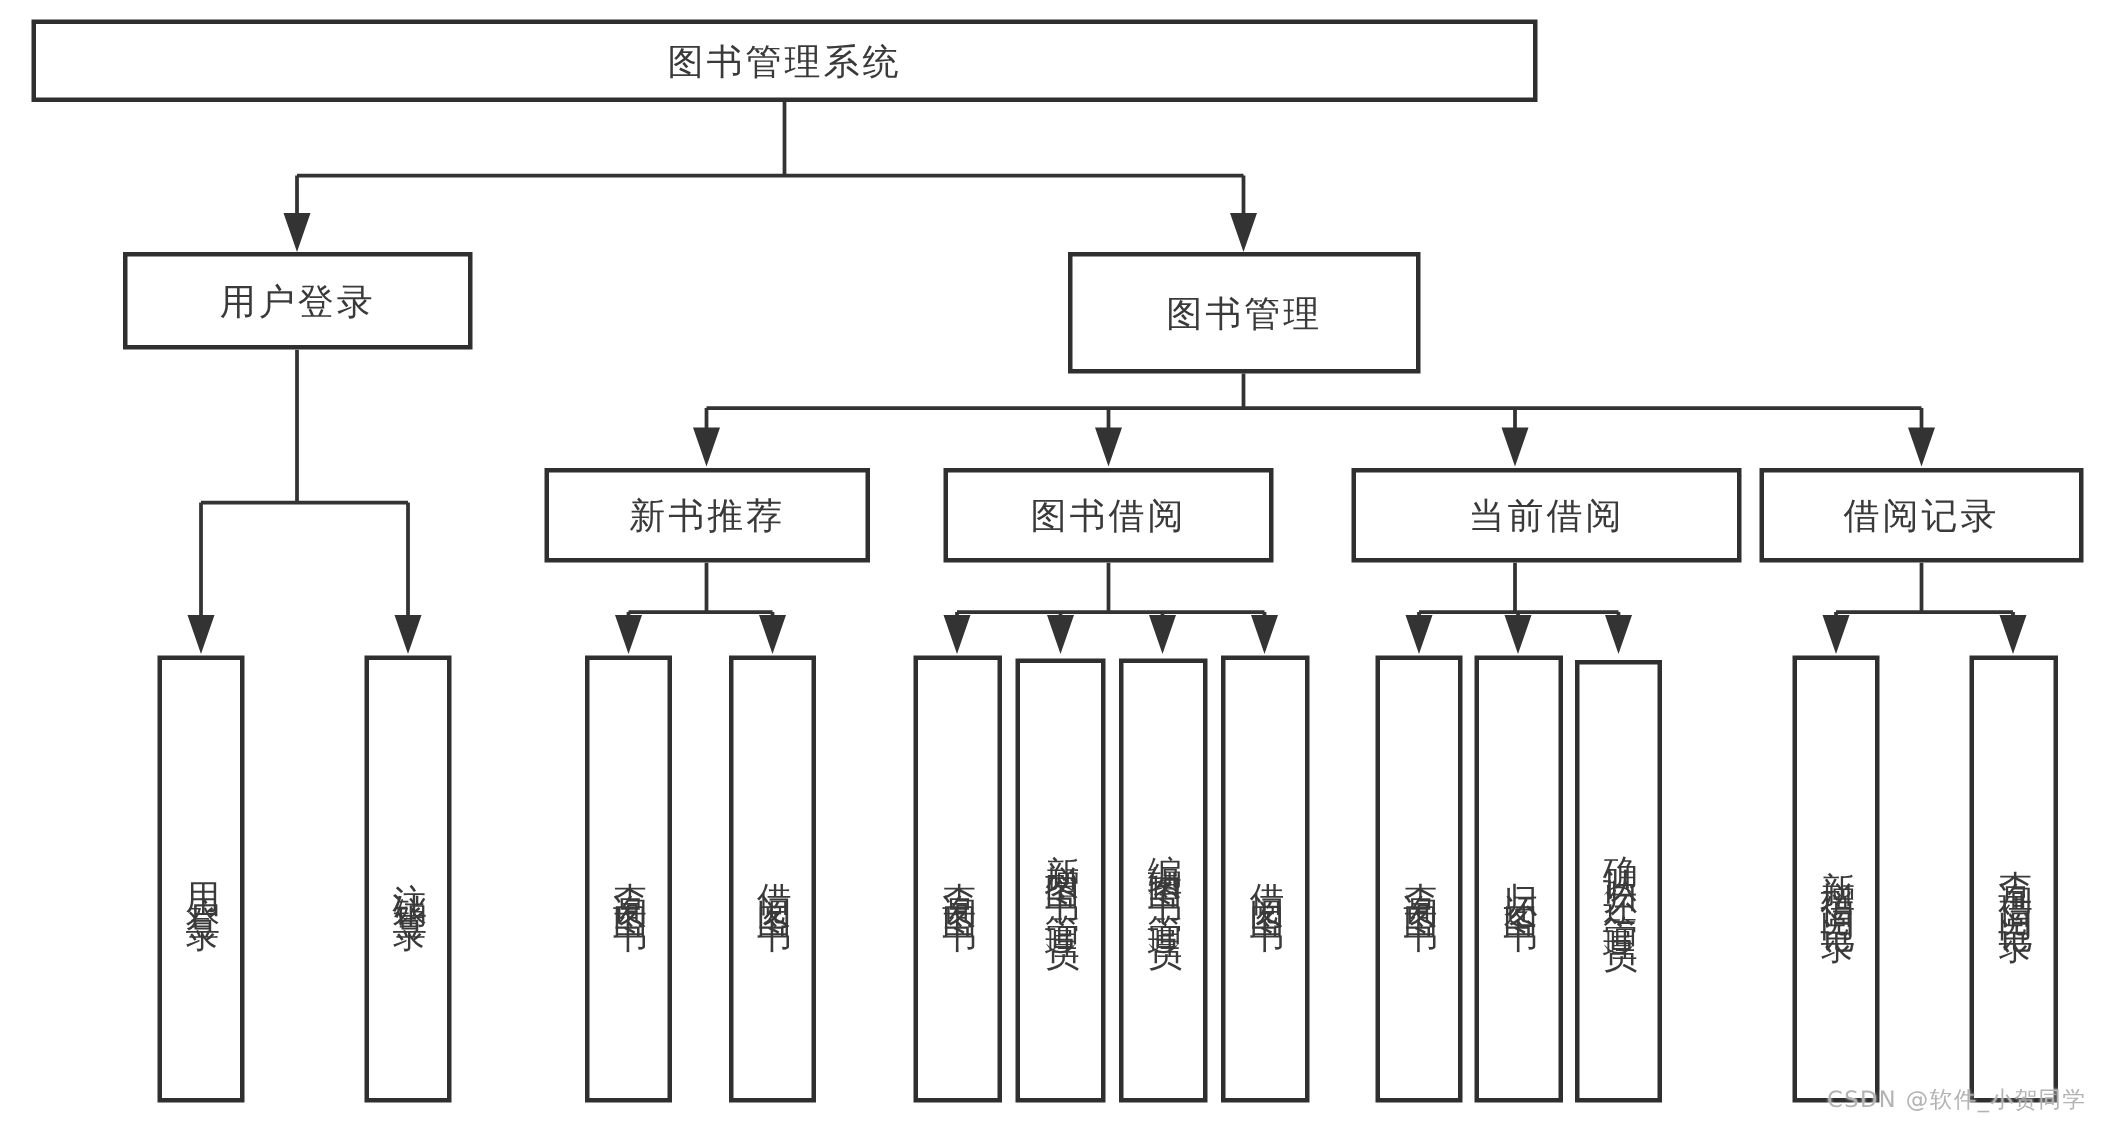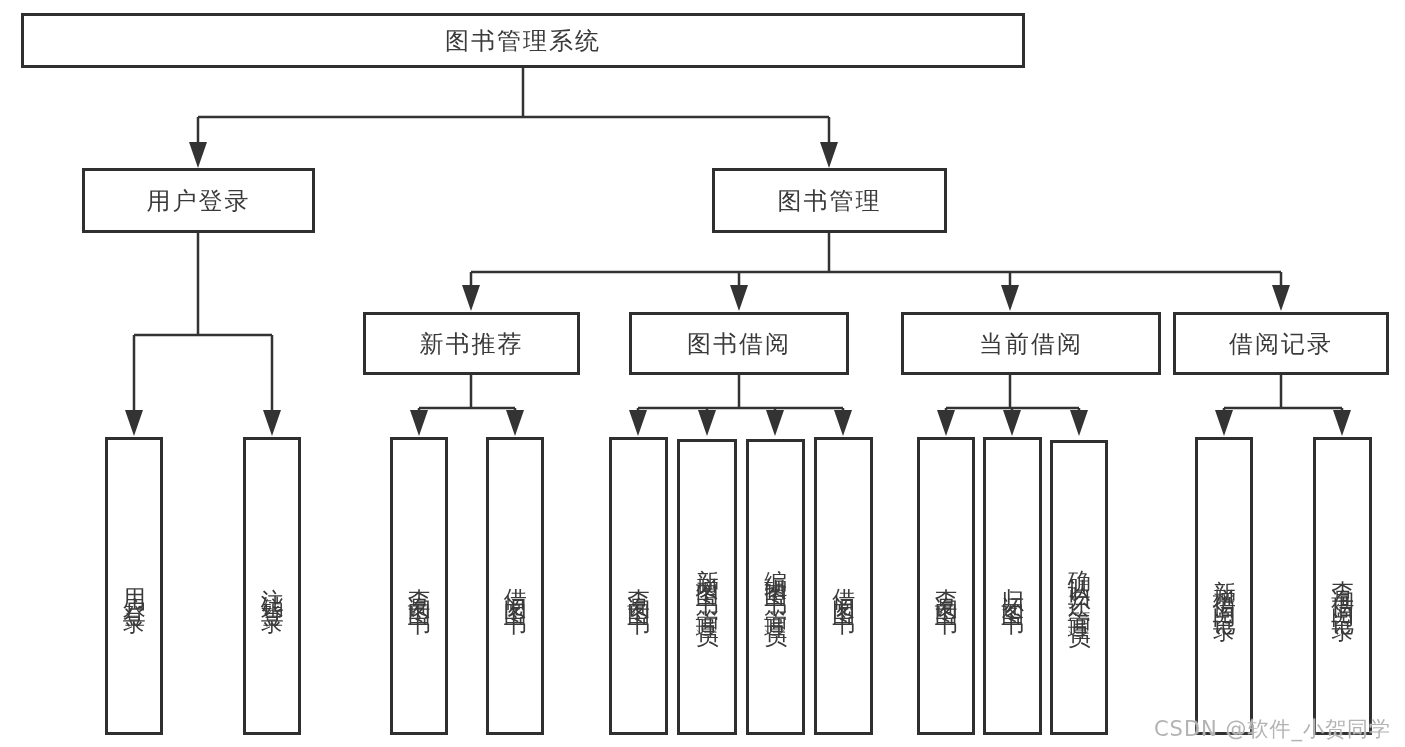--- a/index.html
+++ b/index.html
@@ -43,21 +43,21 @@
     text-orientation: mixed;
     font-size: 23px;
     letter-spacing: 8px;
     line-height: 1.1;
     white-space: nowrap;
   }
   .watermark {
     position: absolute;
     right: 14px;
     bottom: 4px;
-    font-size: 21px;
+    font-size: 15px;
     color: #b3b3b3;
     text-shadow: 0 0 2px #ffffff;
     letter-spacing: 1px;
     z-index: 5;
     white-space: nowrap;
   }
 </style>
 </head>
 <body>
 
@@ -92,21 +92,21 @@
              M1333 410 H1351 L1342 436 Z"></path>
   </svg>
 
   <div class="box hbox" style="left:21px;top:13px;width:1004px;height:55px">
     <span class="lbl">图书管理系统</span>
   </div>
 
   <div class="box hbox" style="left:82px;top:168px;width:233px;height:65px">
     <span class="lbl">用户登录</span>
   </div>
-  <div class="box hbox" style="left:712px;top:168px;width:235px;height:65px">
+  <div class="box hbox" style="left:712px;top:168px;width:235px;height:81px">
     <span class="lbl">图书管理</span>
   </div>
 
   <div class="box hbox" style="left:629px;top:312px;width:220px;height:63px">
     <span class="lbl">图书借阅</span>
   </div>
   <div class="box hbox" style="left:363px;top:312px;width:217px;height:63px">
     <span class="lbl">新书推荐</span>
   </div>
   <div class="box hbox" style="left:901px;top:312px;width:260px;height:63px">

